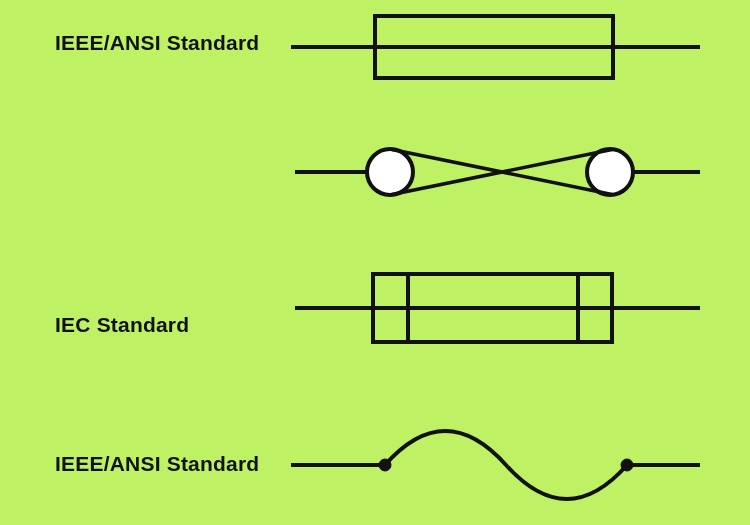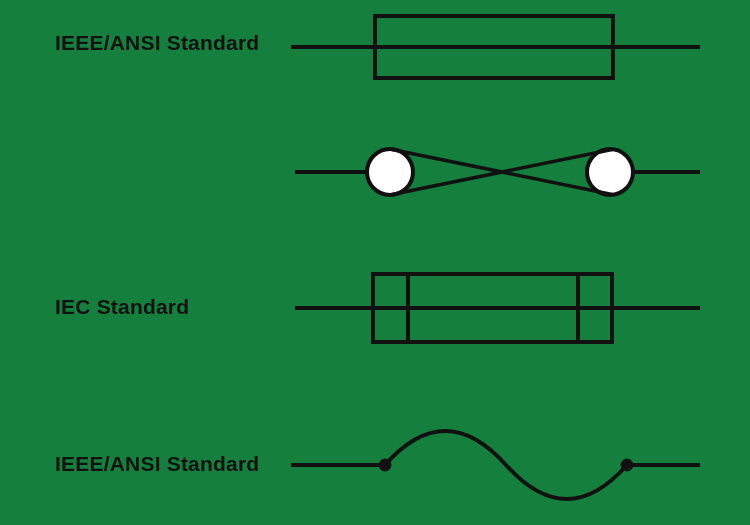--- a/index.html
+++ b/index.html
@@ -4,21 +4,21 @@
 <style>
   html, body {
     margin: 0;
     padding: 0;
     background: #ffffff;
   }
   .canvas {
     position: relative;
     width: 750px;
     height: 525px;
-    background: #15803d;
+    background: #bef264;
     overflow: hidden;
     font-family: "Liberation Sans", "DejaVu Sans", sans-serif;
   }
   .row-label {
     position: absolute;
     left: 55px;
     font-size: 21px;
     font-weight: bold;
     color: #111111;
     white-space: nowrap;
@@ -45,21 +45,21 @@
 
   <svg class="symbol-svg" style="top:122px" width="420" height="100" viewBox="0 0 420 100">
     <line x1="10" y1="50" x2="82" y2="50" stroke-width="4"></line>
     <line x1="348" y1="50" x2="415" y2="50" stroke-width="4"></line>
     <circle cx="105" cy="50" r="23" fill="#ffffff" stroke-width="4"></circle>
     <circle cx="325" cy="50" r="23" fill="#ffffff" stroke-width="4"></circle>
     <line x1="107" y1="27.5" x2="327" y2="72.5" stroke-width="3.5"></line>
     <line x1="107" y1="72.5" x2="327" y2="27.5" stroke-width="3.5"></line>
   </svg>
 
-  <div class="row-label" style="top:295px">IEC Standard</div>
+  <div class="row-label" style="top:313px">IEC Standard</div>
   <svg class="symbol-svg" style="top:262px" width="420" height="95" viewBox="0 0 420 95">
     <line x1="10" y1="46" x2="415" y2="46" stroke-width="4"></line>
     <rect x="88" y="12" width="239" height="68" fill="none" stroke-width="4"></rect>
     <line x1="123" y1="12" x2="123" y2="80" stroke-width="4"></line>
     <line x1="293" y1="12" x2="293" y2="80" stroke-width="4"></line>
   </svg>
 
   <div class="row-label" style="top:452px">IEEE/ANSI Standard</div>
   <svg class="symbol-svg" style="top:415px" width="420" height="110" viewBox="0 0 420 110">
     <line x1="6" y1="50" x2="100" y2="50" stroke-width="4"></line>

